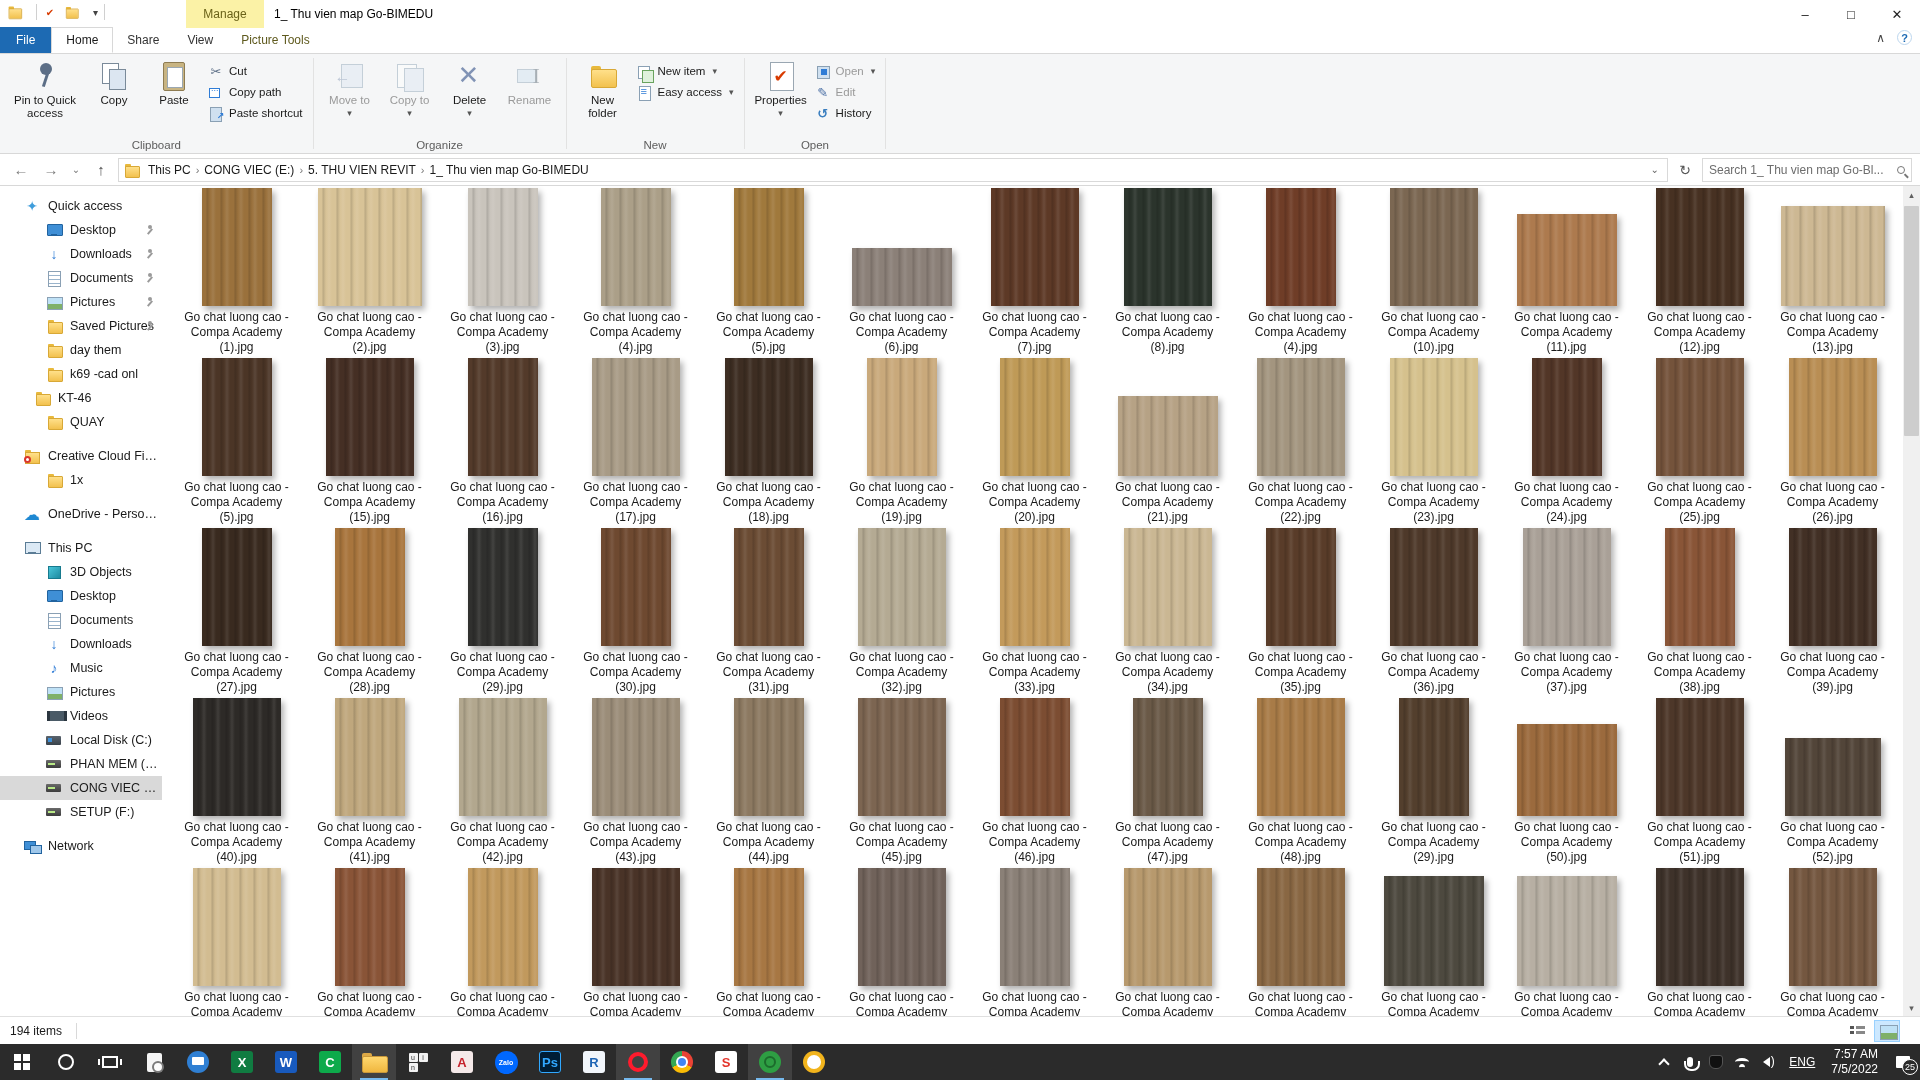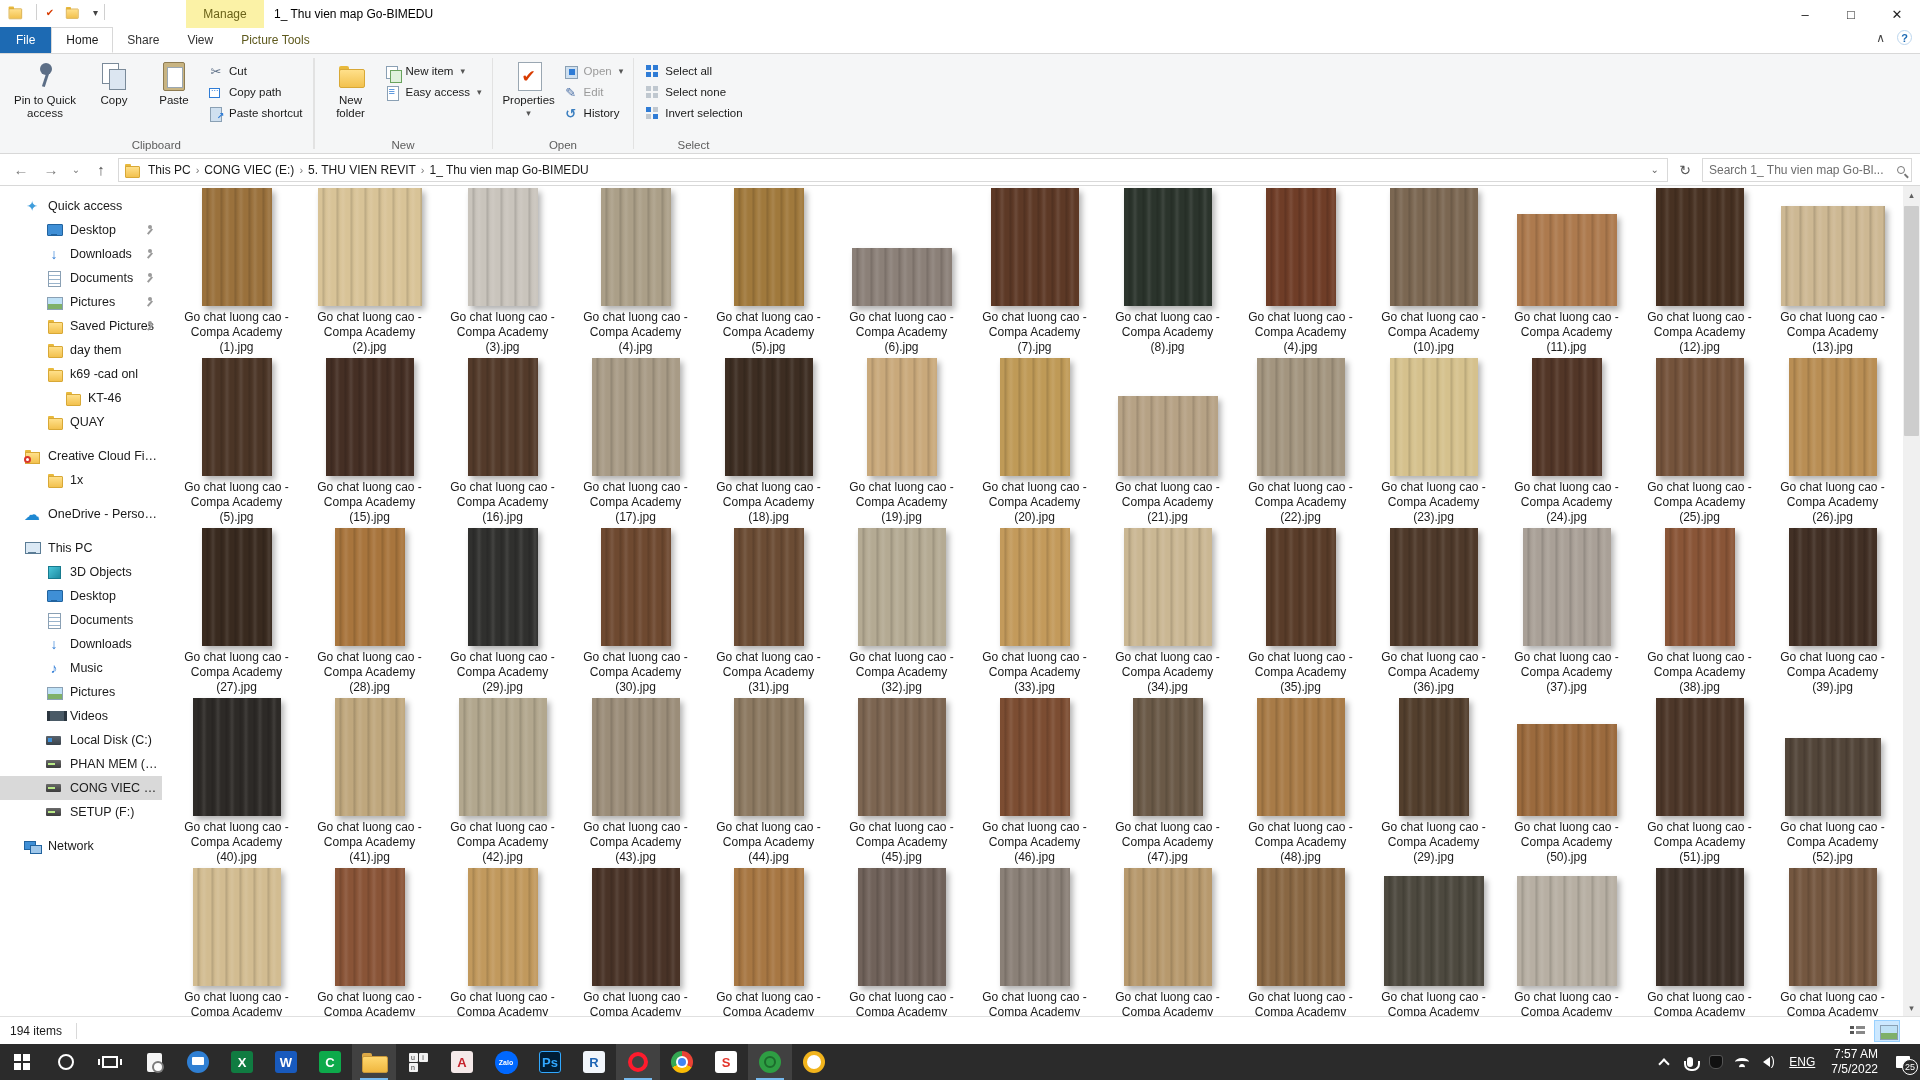--- a/index.html
+++ b/index.html
@@ -260,20 +260,39 @@
         <span>Copy path</span>
       </div>
       <div class="rbtn sm">
         <span class="sic pshort"></span>
         <span>Paste shortcut</span>
       </div>
     </div>
     <div class="glabel">Clipboard</div>
   </div>
   <div class="vsep"></div>
+  <div class="rgroup">
+    <div class="rbtn lg drop disabled">
+      <span class="ric moveto"></span>
+      <span class="rlbl">Move to</span>
+    </div>
+    <div class="rbtn lg drop disabled">
+      <span class="ric copyto"></span>
+      <span class="rlbl">Copy to</span>
+    </div>
+    <div class="rbtn lg drop">
+      <span class="ric del"></span>
+      <span class="rlbl">Delete</span>
+    </div>
+    <div class="rbtn lg disabled">
+      <span class="ric ren"></span>
+      <span class="rlbl">Rename</span>
+    </div>
+    <div class="glabel">Organize</div>
+  </div>
   <div class="vsep"></div>
   <div class="rgroup">
     <div class="rbtn lg">
       <span class="ric nfold"></span>
       <span class="rlbl">New folder</span>
     </div>
     <div class="rcol">
       <div class="rbtn sm smdrop">
         <span class="sic nitem"></span>
         <span>New item</span>
@@ -301,37 +320,20 @@
         <span>Edit</span>
       </div>
       <div class="rbtn sm">
         <span class="sic hist">↺</span>
         <span>History</span>
       </div>
     </div>
     <div class="glabel">Open</div>
   </div>
   <div class="vsep"></div>
-  <div class="rgroup">
-    <div class="rcol">
-      <div class="rbtn sm">
-        <span class="sic selall"></span>
-        <span>Select all</span>
-      </div>
-      <div class="rbtn sm">
-        <span class="sic selnone"></span>
-        <span>Select none</span>
-      </div>
-      <div class="rbtn sm">
-        <span class="sic selinv"></span>
-        <span>Invert selection</span>
-      </div>
-    </div>
-    <div class="glabel">Select</div>
-  </div>
 </div>
 
 <div id="addressrow">
   <span class="navbtn">←</span>
   <span class="navbtn">→</span>
   <span class="navbtn small">⌄</span>
   <span class="navbtn up">↑</span>
   <div id="addressbox">
     <span class="si si-folder" style="margin-right:0;"></span>
     <span id="crumbs" style="display:flex;align-items:center;">
@@ -384,21 +386,21 @@
         <span class="pin-g"></span>
       </div>
       <div class="srow" style="padding-left: 46px;">
         <span class="si si-folder"></span>
         <span class="slbl">day them</span>
       </div>
       <div class="srow" style="padding-left: 46px;">
         <span class="si si-folder"></span>
         <span class="slbl">k69 -cad onl</span>
       </div>
-      <div class="srow" style="padding-left: 64px;">
+      <div class="srow" style="padding-left: 34px;">
         <span class="si si-folder"></span>
         <span class="slbl">KT-46</span>
       </div>
       <div class="srow" style="padding-left: 46px;">
         <span class="si si-folder"></span>
         <span class="slbl">QUAY</span>
       </div>
       <div class="srow gap" style="padding-left: 24px;">
         <span class="si si-cc">
           <span class="dot"></span>

